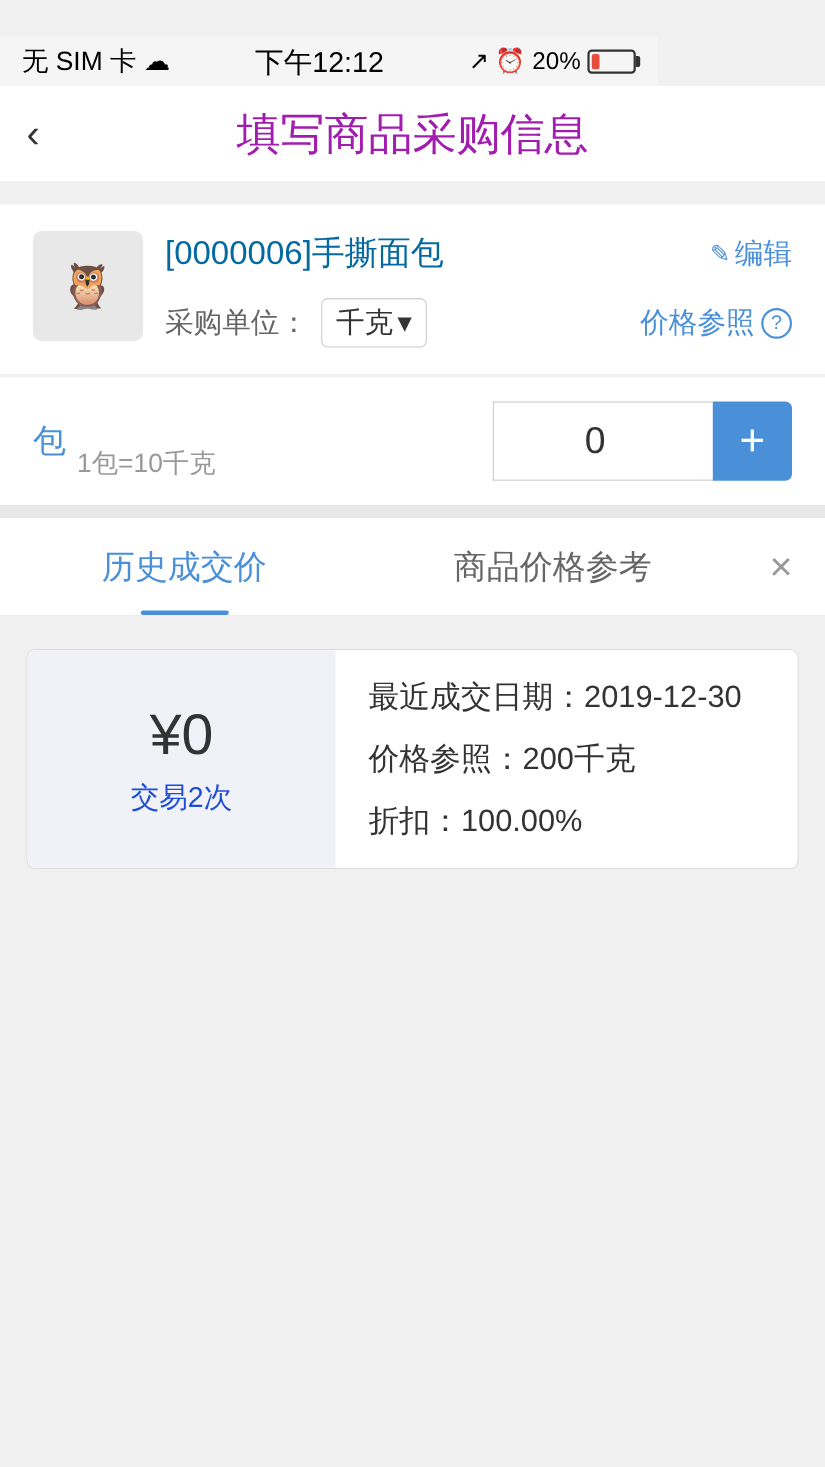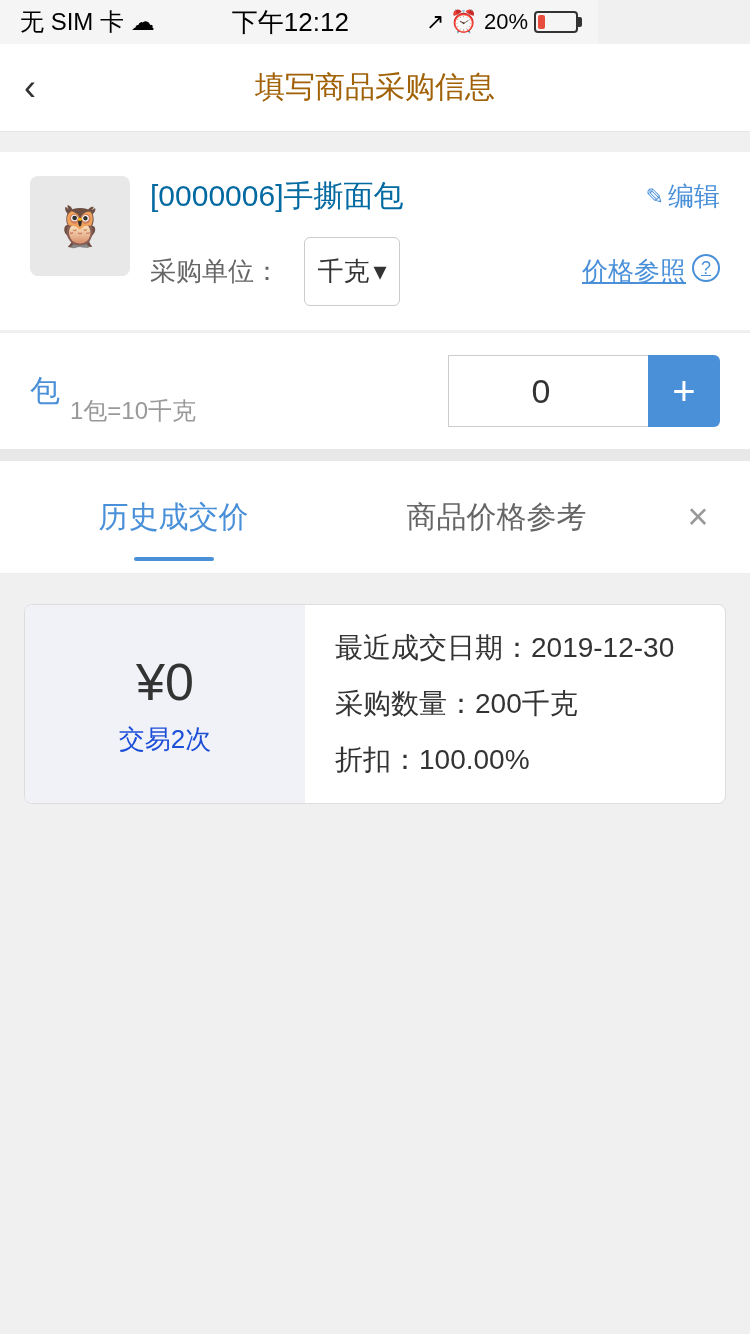--- a/index.html
+++ b/index.html
@@ -17,20 +17,21 @@
     .status-bar {
       width: 598px;
       height: 44px;
       background: #f5f5f5;
       display: flex;
       align-items: center;
       justify-content: space-between;
       padding: 0 20px;
       font-size: 24px;
       color: #000;
+      margin-top: 34px;
     }
     .status-left {
       display: flex;
       align-items: center;
       gap: 8px;
       font-size: 24px;
       font-weight: 500;
     }
     .status-center {
       font-size: 26px;
@@ -82,23 +83,23 @@
       border-bottom: 1px solid #e5e5e5;
     }
     .nav-back {
       position: absolute;
       left: 24px;
       font-size: 36px;
       color: #333;
       cursor: pointer;
     }
     .nav-title {
-      font-size: 30px;
+      font-size: 40px;
       font-weight: 500;
-      color: #a16207;
+      color: #a21caf;
     }
 
     
     .product-card {
       background: #fff;
       margin-top: 20px;
       padding: 24px 30px;
       display: flex;
       align-items: flex-start;
       gap: 20px;
@@ -149,34 +150,33 @@
     }
     .unit-label {
       font-size: 26px;
       color: #666;
     }
     .unit-select {
       display: inline-flex;
       align-items: center;
       border: 1px solid #ccc;
       border-radius: 6px;
-      padding: 16px 12px;
-      font-size: 26px;
-      color: #333;
-      margin-left: 20px;
+      padding: 4px 12px;
+      font-size: 26px;
+      color: #333;
+      margin-left: 8px;
       gap: 4px;
     }
     .price-ref {
       color: #4a90d9;
       font-size: 26px;
       display: flex;
-      align-items: flex-start;
+      align-items: center;
       gap: 6px;
       cursor: pointer;
-      text-decoration: underline;
     }
     .info-circle {
       width: 28px;
       height: 28px;
       border: 2px solid #4a90d9;
       border-radius: 50%;
       display: inline-flex;
       align-items: center;
       justify-content: center;
       font-size: 18px;
@@ -240,21 +240,21 @@
     
     .divider-bar {
       width: 750px;
       height: 12px;
       background: #e8e8e8;
     }
 
     
     .tabs-container {
       background: #fff;
-      padding: 12px;
+      padding: 0;
       display: flex;
       align-items: center;
       border-bottom: 1px solid #eee;
       position: relative;
     }
     .tab-item {
       flex: 1;
       height: 88px;
       display: flex;
       align-items: center;
@@ -420,20 +420,20 @@
   <div class="history-card">
     <div class="history-left">
       <div class="history-price">¥0</div>
       <div class="history-count">交易2次</div>
     </div>
     <div class="history-right">
       <div class="detail-line">
         <span class="detail-label">最近成交日期：</span><span class="detail-value">2019-12-30</span>
       </div>
       <div class="detail-line">
-        <span class="detail-label">采购数量：</span><span class="detail-value">200千克</span>
+        <span class="detail-label">价格参照：</span><span class="detail-value">200千克</span>
       </div>
       <div class="detail-line">
         <span class="detail-label">折扣：</span><span class="detail-value">100.00%</span>
       </div>
     </div>
   </div>
 </div>
 
 </body></html>

